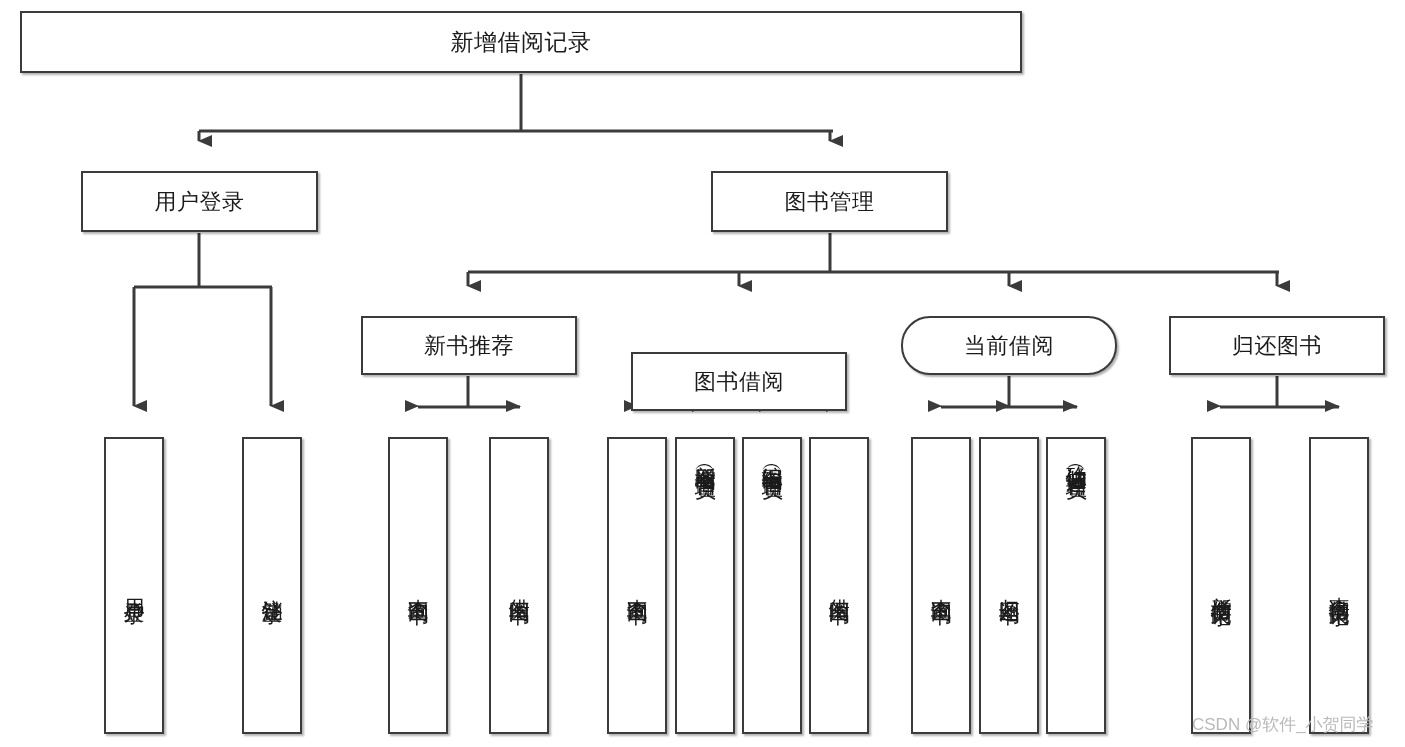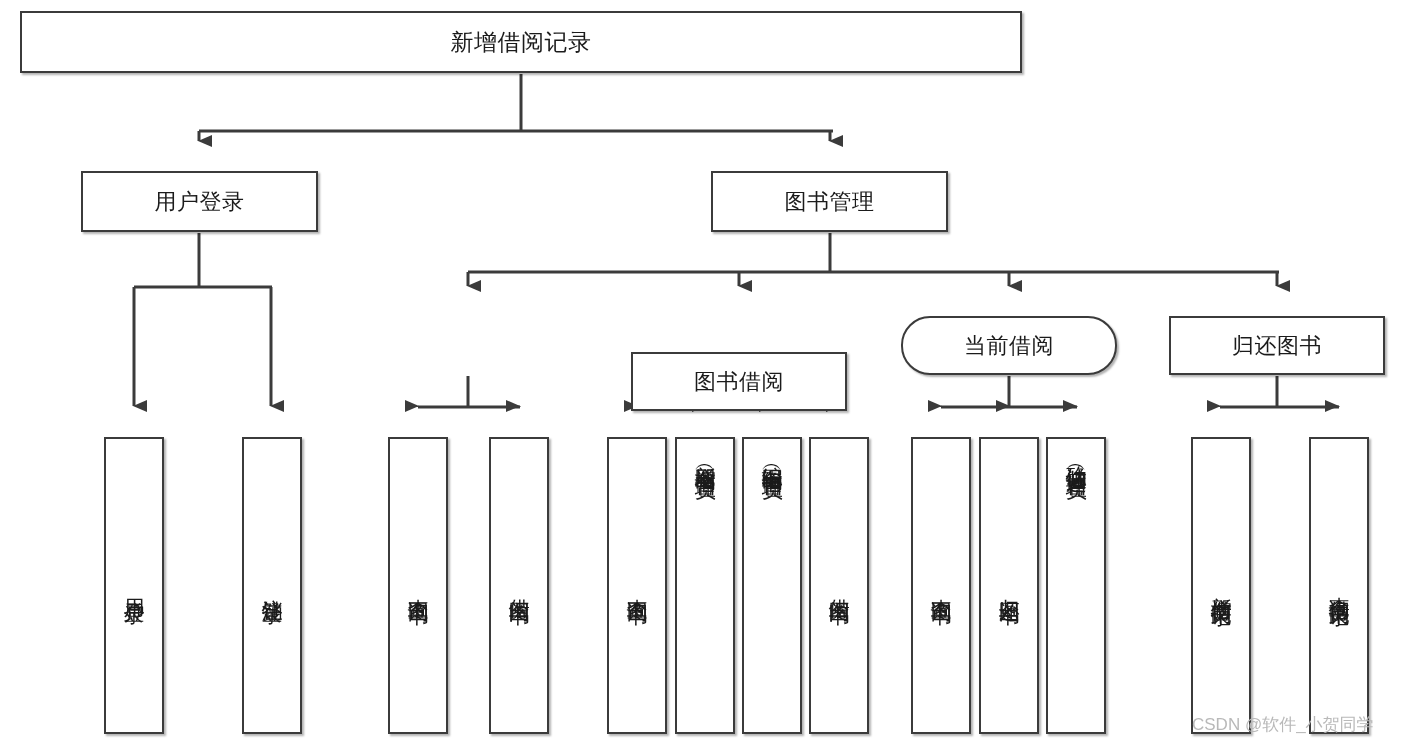--- a/index.html
+++ b/index.html
@@ -133,20 +133,23 @@
     <span class="label">新增借阅记录</span>
   </div>
 
   <div class="node branch" style="left:81px; top:171px; width:237px; height:61px;">
     <span class="label">用户登录</span>
   </div>
   <div class="node branch" style="left:711px; top:171px; width:237px; height:61px;text-align:center;">
     <span class="label">图书管理</span>
   </div>
 
+  <div class="node branch" style="left:361px; top:316px; width:216px; height:59px;">
+    <span class="label">新书推荐</span>
+  </div>
   <div class="node branch" style="left:631px; top:316px; width:216px; height:59px;margin-top:36px;">
     <span class="label">图书借阅</span>
   </div>
   <div class="node branch" style="left:901px; top:316px; width:216px; height:59px;border-radius:29px;">
     <span class="label">当前借阅</span>
   </div>
   <div class="node branch" style="left:1169px; top:316px; width:216px; height:59px;">
     <span class="label">归还图书</span>
   </div>
 

